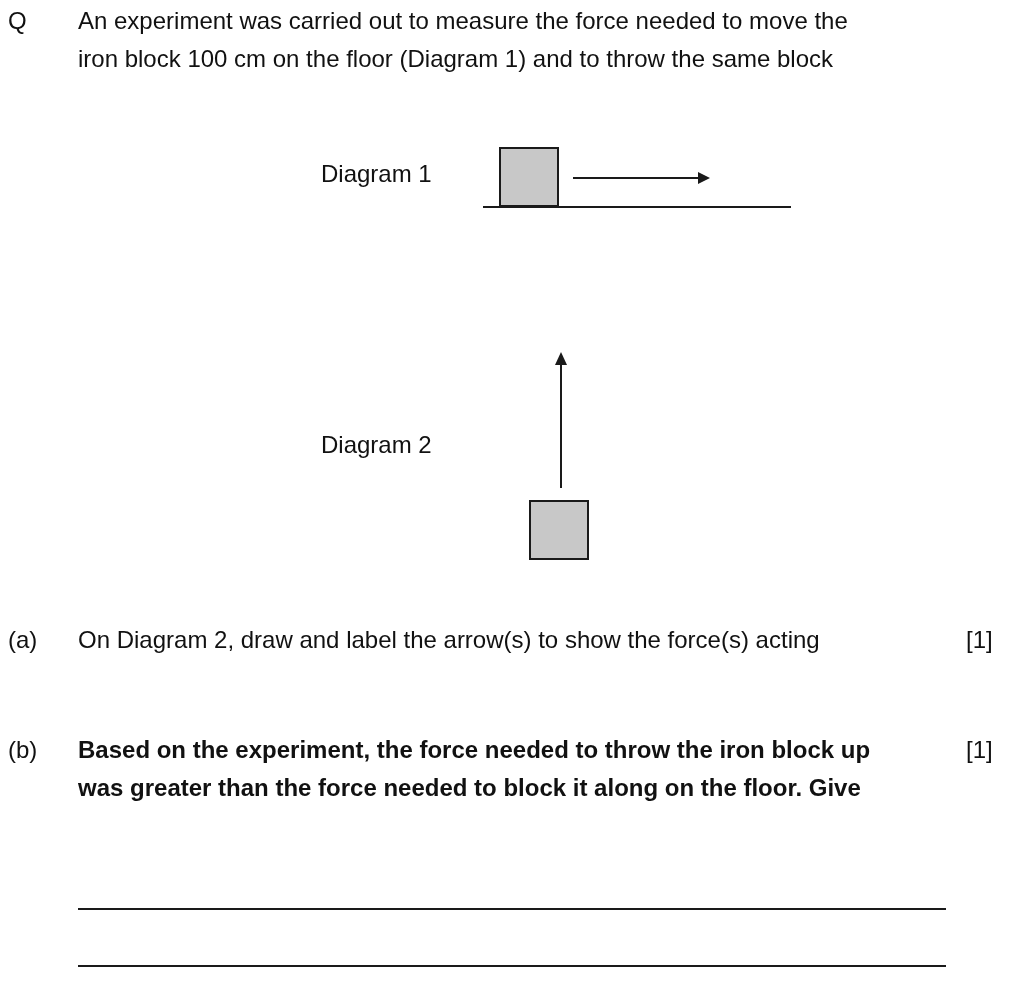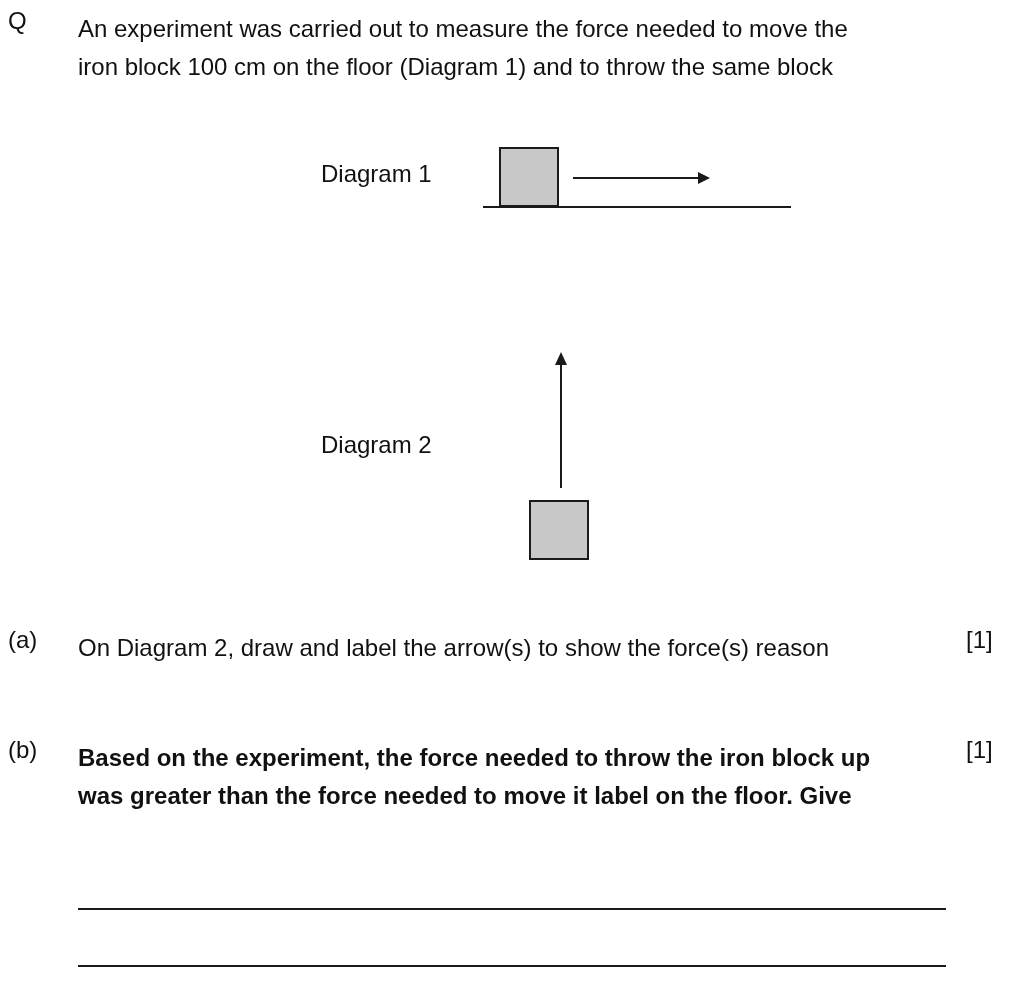--- a/index.html
+++ b/index.html
@@ -19,21 +19,20 @@
       position: absolute;
       font-size: 24px;
       line-height: 37px;
     }
     .body-text {
       position: absolute;
       left: 78px;
       width: 880px;
       font-size: 24px;
       line-height: 37.5px;
-      margin-top: 8px;
     }
     .body-text .line {
       display: block;
       white-space: nowrap;
     }
     .marks {
       position: absolute;
       left: 966px;
       font-size: 24px;
       line-height: 37px;
@@ -81,25 +80,25 @@
     <line x1="561" y1="364" x2="561" y2="488" stroke="#1a1a1a" stroke-width="2"></line>
     <polygon points="555,365 561,352 567,365" fill="#1a1a1a"></polygon>
     <rect x="530" y="501" width="58" height="58" fill="#c8c8c8" stroke="#1a1a1a" stroke-width="2"></rect>
   </g>
 </svg>
 
 <div class="diagram-label" style="left:321px; top:430px;">Diagram 2</div>
 
 <div class="marker" style="left:8px; top:621px;">(a)</div>
 <div class="body-text" style="top:621px;">
-  <span class="line">On Diagram 2, draw and label the arrow(s) to show the force(s) reason</span>
+  <span class="line">On Diagram 2, draw and label the arrow(s) to show the force(s) acting</span>
 </div>
 <div class="marks" style="top:621px;">[1]</div>
 
 <div class="marker" style="left:8px; top:731px;">(b)</div>
 <div class="body-text" style="top:731px;font-weight:bold;">
   <span class="line">Based on the experiment, the force needed to throw the iron block up</span>
-  <span class="line">was greater than the force needed to move it label on the floor. Give</span>
+  <span class="line">was greater than the force needed to block it along on the floor. Give</span>
 </div>
 <div class="marks" style="top:731px;">[1]</div>
 
 <div class="answer-line" style="top:908px;"></div>
 <div class="answer-line" style="top:965px;"></div>
 
 </body></html>

